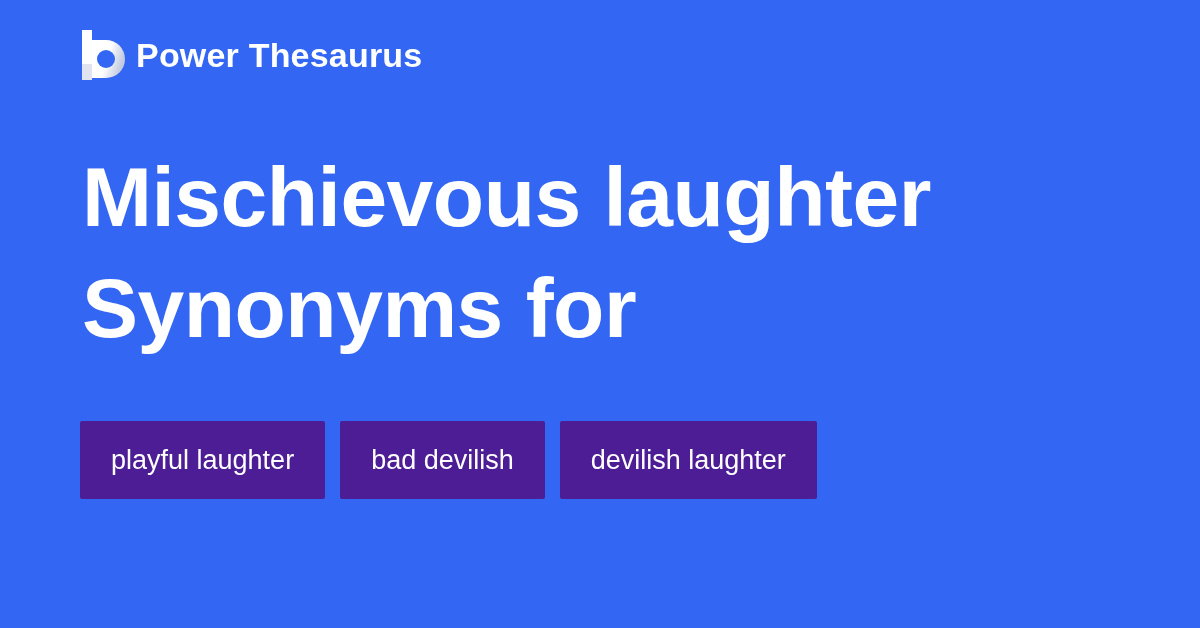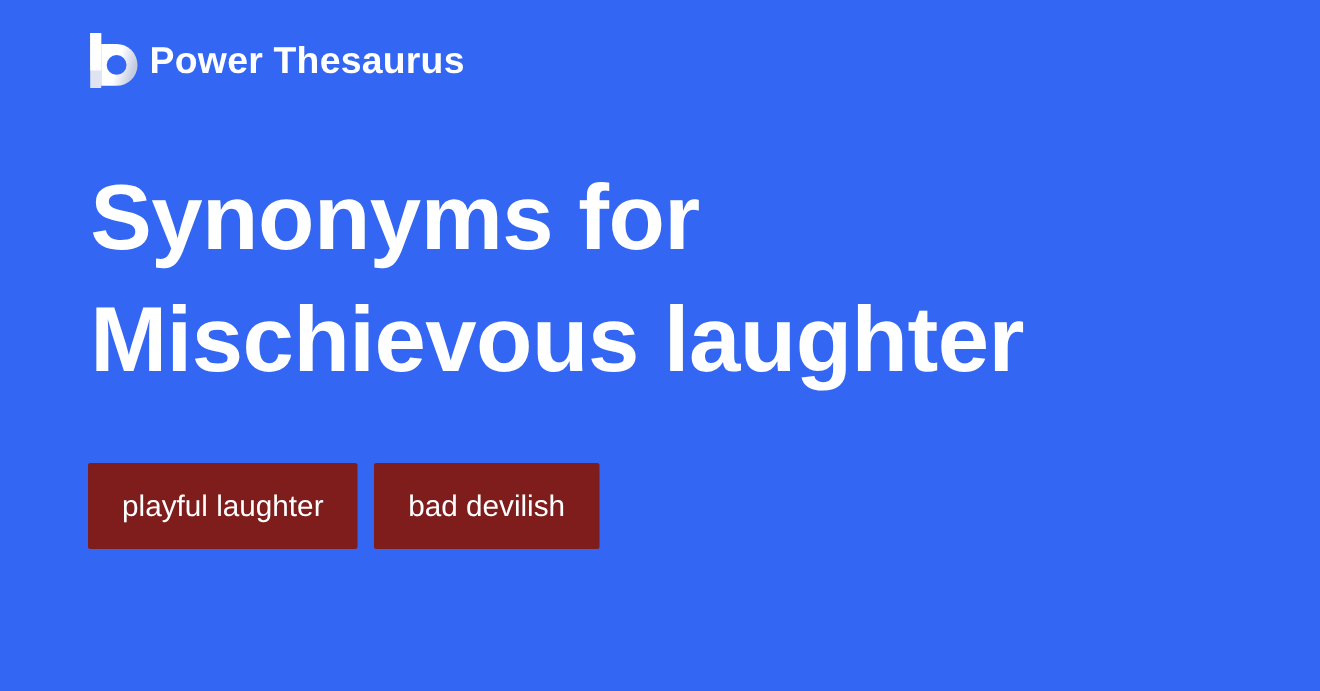--- a/index.html
+++ b/index.html
@@ -64,21 +64,21 @@
     left: 80px;
     top: 421px;
     width: 1050px;
     display: flex;
     flex-wrap: wrap;
     gap: 18px 15px;
     align-content: flex-start;
   }
 
   .chip {
-    background: #7f1d1d;
+    background: #4c1d95;
     border-radius: 2px;
     height: 78px;
     padding: 0 31px;
     display: flex;
     align-items: center;
     justify-content: center;
     color: #ffffff;
     font-size: 27px;
     font-weight: 400;
     line-height: 1;
@@ -102,20 +102,21 @@
 
     <rect x="2" y="2" width="10" height="34" fill="#ffffff"></rect>
 
     <path d="M12 12 h14 a19 19 0 0 1 0 38 h-14 z" fill="url(#bowlGrad)"></path>
     <circle cx="26" cy="31" r="9" fill="#3366F2"></circle>
   </svg>
   <span class="brand-name">Power Thesaurus</span>
 </div>
 
 <h1 class="headline">
+  <span class="headline-line">Mischievous laughter</span>
   <span class="headline-line">Synonyms for</span>
-  <span class="headline-line">Mischievous laughter</span>
 </h1>
 
 <div class="chips">
   <div class="chip">playful laughter</div>
   <div class="chip">bad devilish</div>
+  <div class="chip">devilish laughter</div>
 </div>
 
 </body></html>

